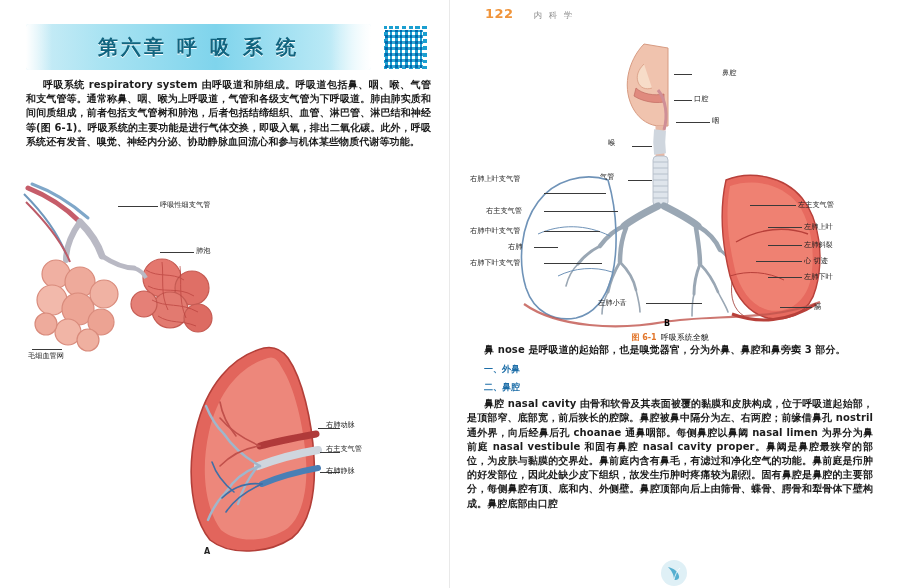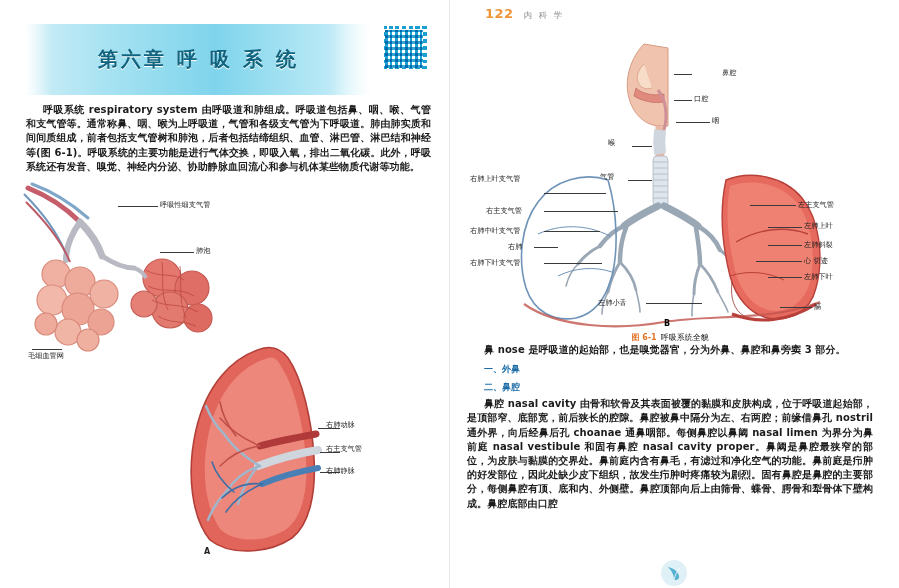--- a/index.html
+++ b/index.html
@@ -38,21 +38,21 @@
   .gutter {
     position: absolute;
     left: 449px; top: 0;
     width: 1px; height: 588px;
     background: #e9e9e9;
   }
 
   
   .chapter-banner {
     position: relative;
-    height: 71px;
+    height: 46px;
     margin: 14px 0 8px 0;
     background: linear-gradient(90deg, #cfeef7 0%, #a9e3f2 22%, #7fd4ec 55%, #b7e8f5 86%, #e4f7fc 100%);
     border-radius: 3px;
     display: flex;
     align-items: center;
     justify-content: center;
     overflow: hidden;
     width: 345px;
   }
   .chapter-banner::before {
@@ -144,21 +144,21 @@
     position: absolute;
     font-size: 8px;
     font-weight: bold;
     color: #222;
   }
 
   
   .rp-head {
     display: flex;
     align-items: baseline;
-    gap: 10px;
+    gap: 20px;
     padding-left: 18px;
     height: 22px;
   }
   .rp-pageno {
     font-size: 13px;
     font-weight: bold;
     color: #f0943a;
     letter-spacing: 0.5px;
   }
   .rp-booktitle {
@@ -433,21 +433,21 @@
 
       <div class="lbl" style="left:40px; top:212px;">右肺</div>
       <div class="leader" style="left:66px; top:217px; width:24px;"></div>
 
       <div class="lbl" style="left:2px; top:228px;">右肺下叶支气管</div>
       <div class="leader" style="left:76px; top:233px; width:58px;"></div>
 
       <div class="lbl" style="left:330px; top:170px;">左主支气管</div>
       <div class="leader" style="left:282px; top:175px; width:46px;"></div>
 
-      <div class="lbl" style="left:336px; top:192px;font-family:Liberation Serif, serif;">左肺上叶</div>
+      <div class="lbl" style="left:336px; top:192px;">左肺上叶</div>
       <div class="leader" style="left:300px; top:197px; width:34px;"></div>
 
       <div class="lbl" style="left:336px; top:210px;">左肺斜裂</div>
       <div class="leader" style="left:300px; top:215px; width:34px;"></div>
 
       <div class="lbl" style="left:336px; top:226px;">心 切迹</div>
       <div class="leader" style="left:288px; top:231px; width:46px;"></div>
 
       <div class="lbl" style="left:336px; top:242px;">左肺下叶</div>
       <div class="leader" style="left:300px; top:247px; width:34px;"></div>

